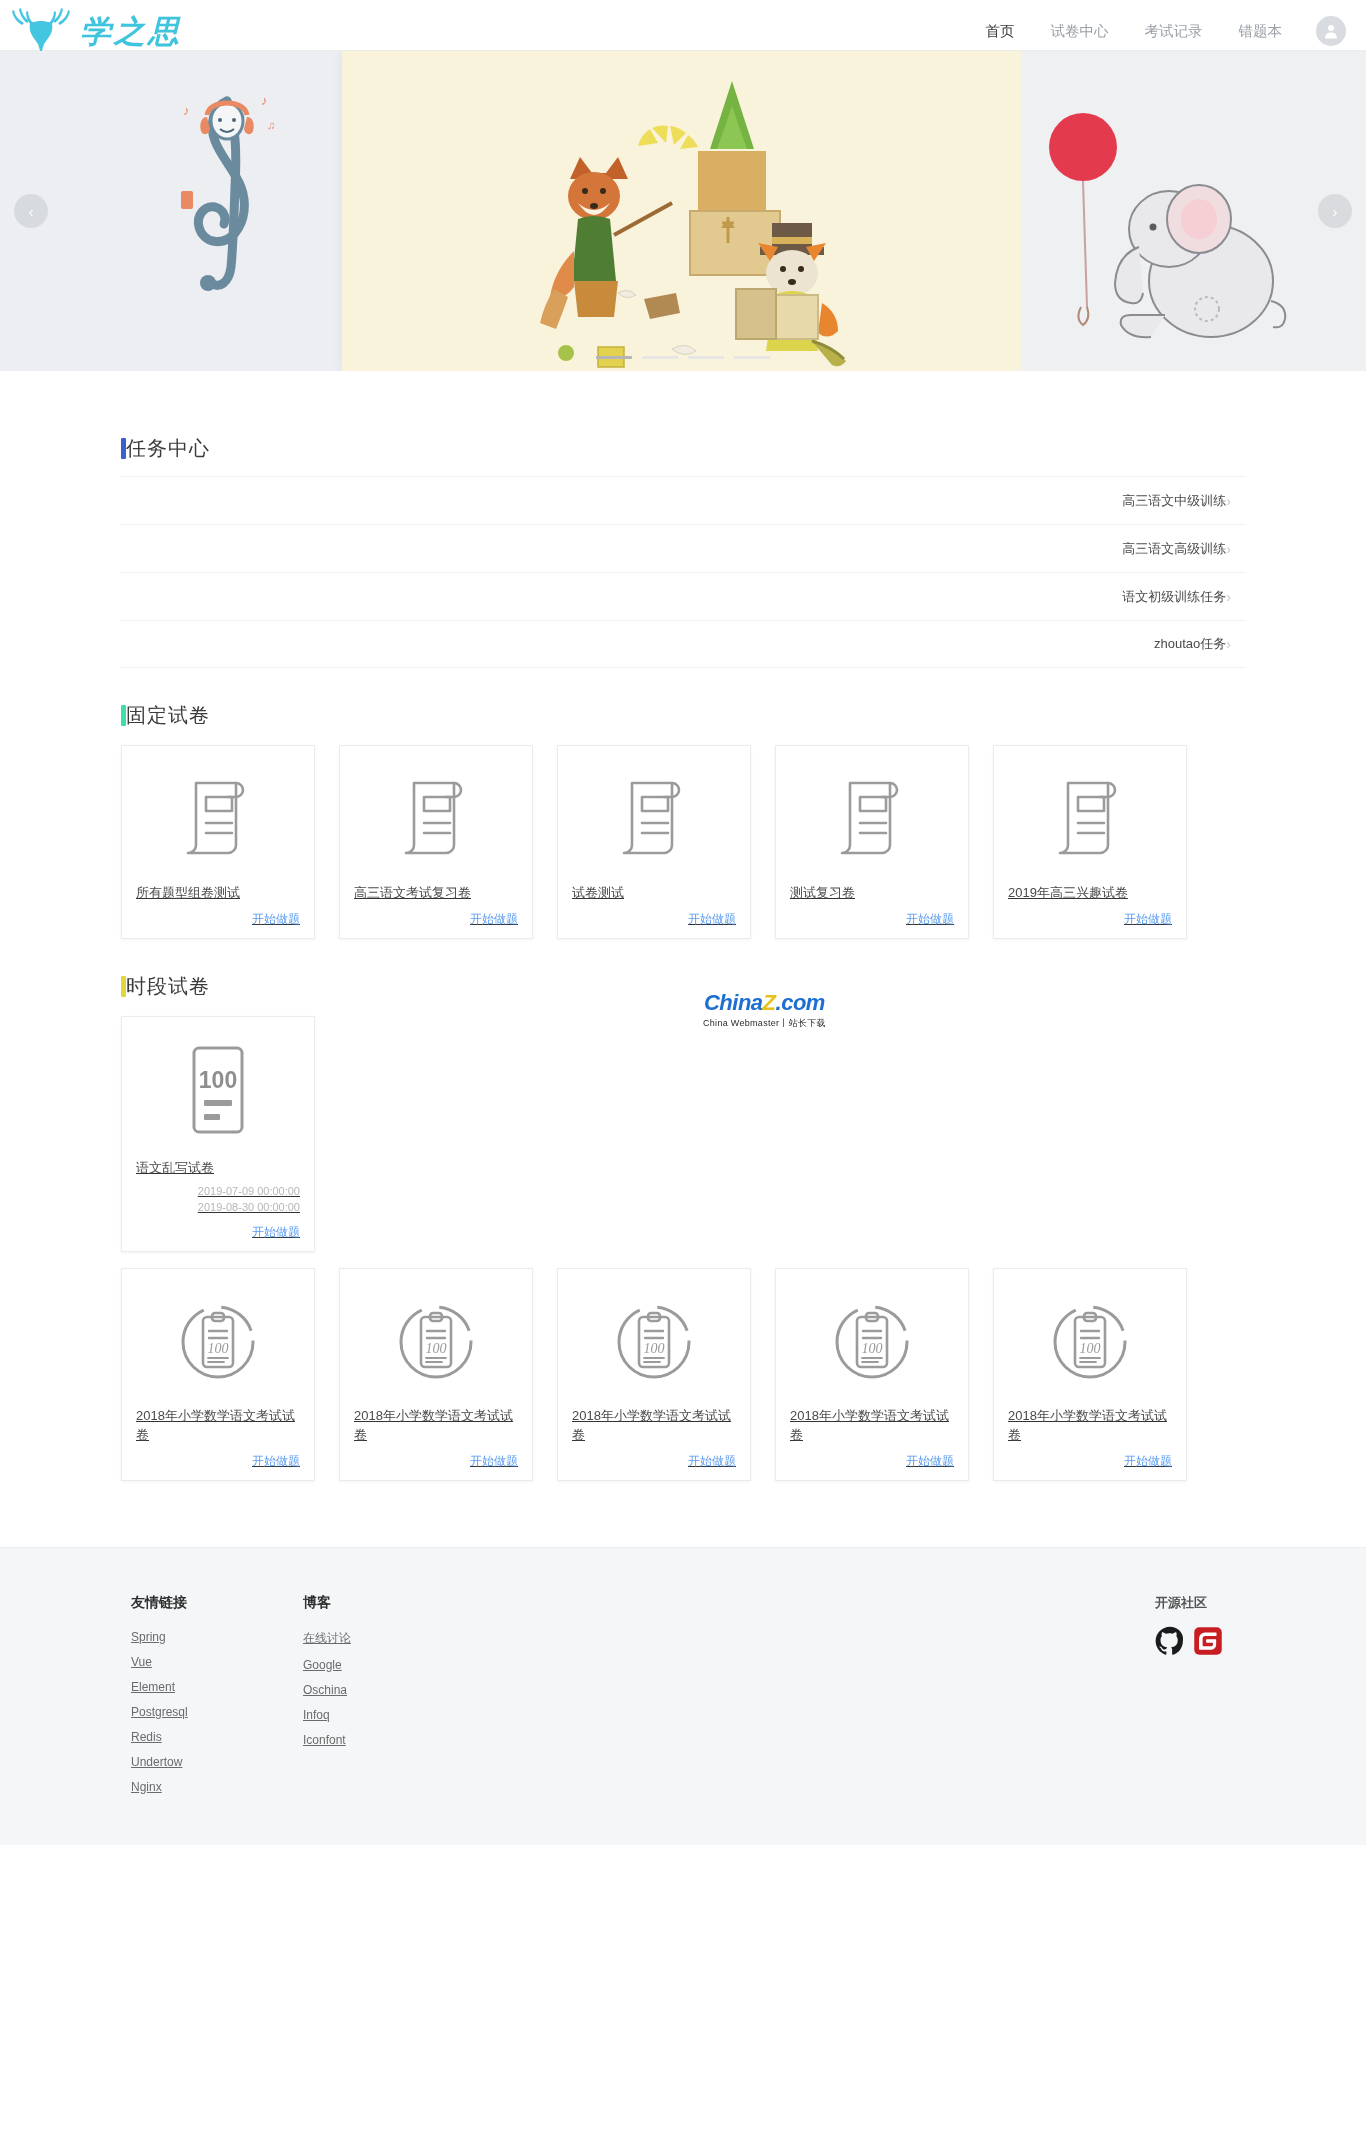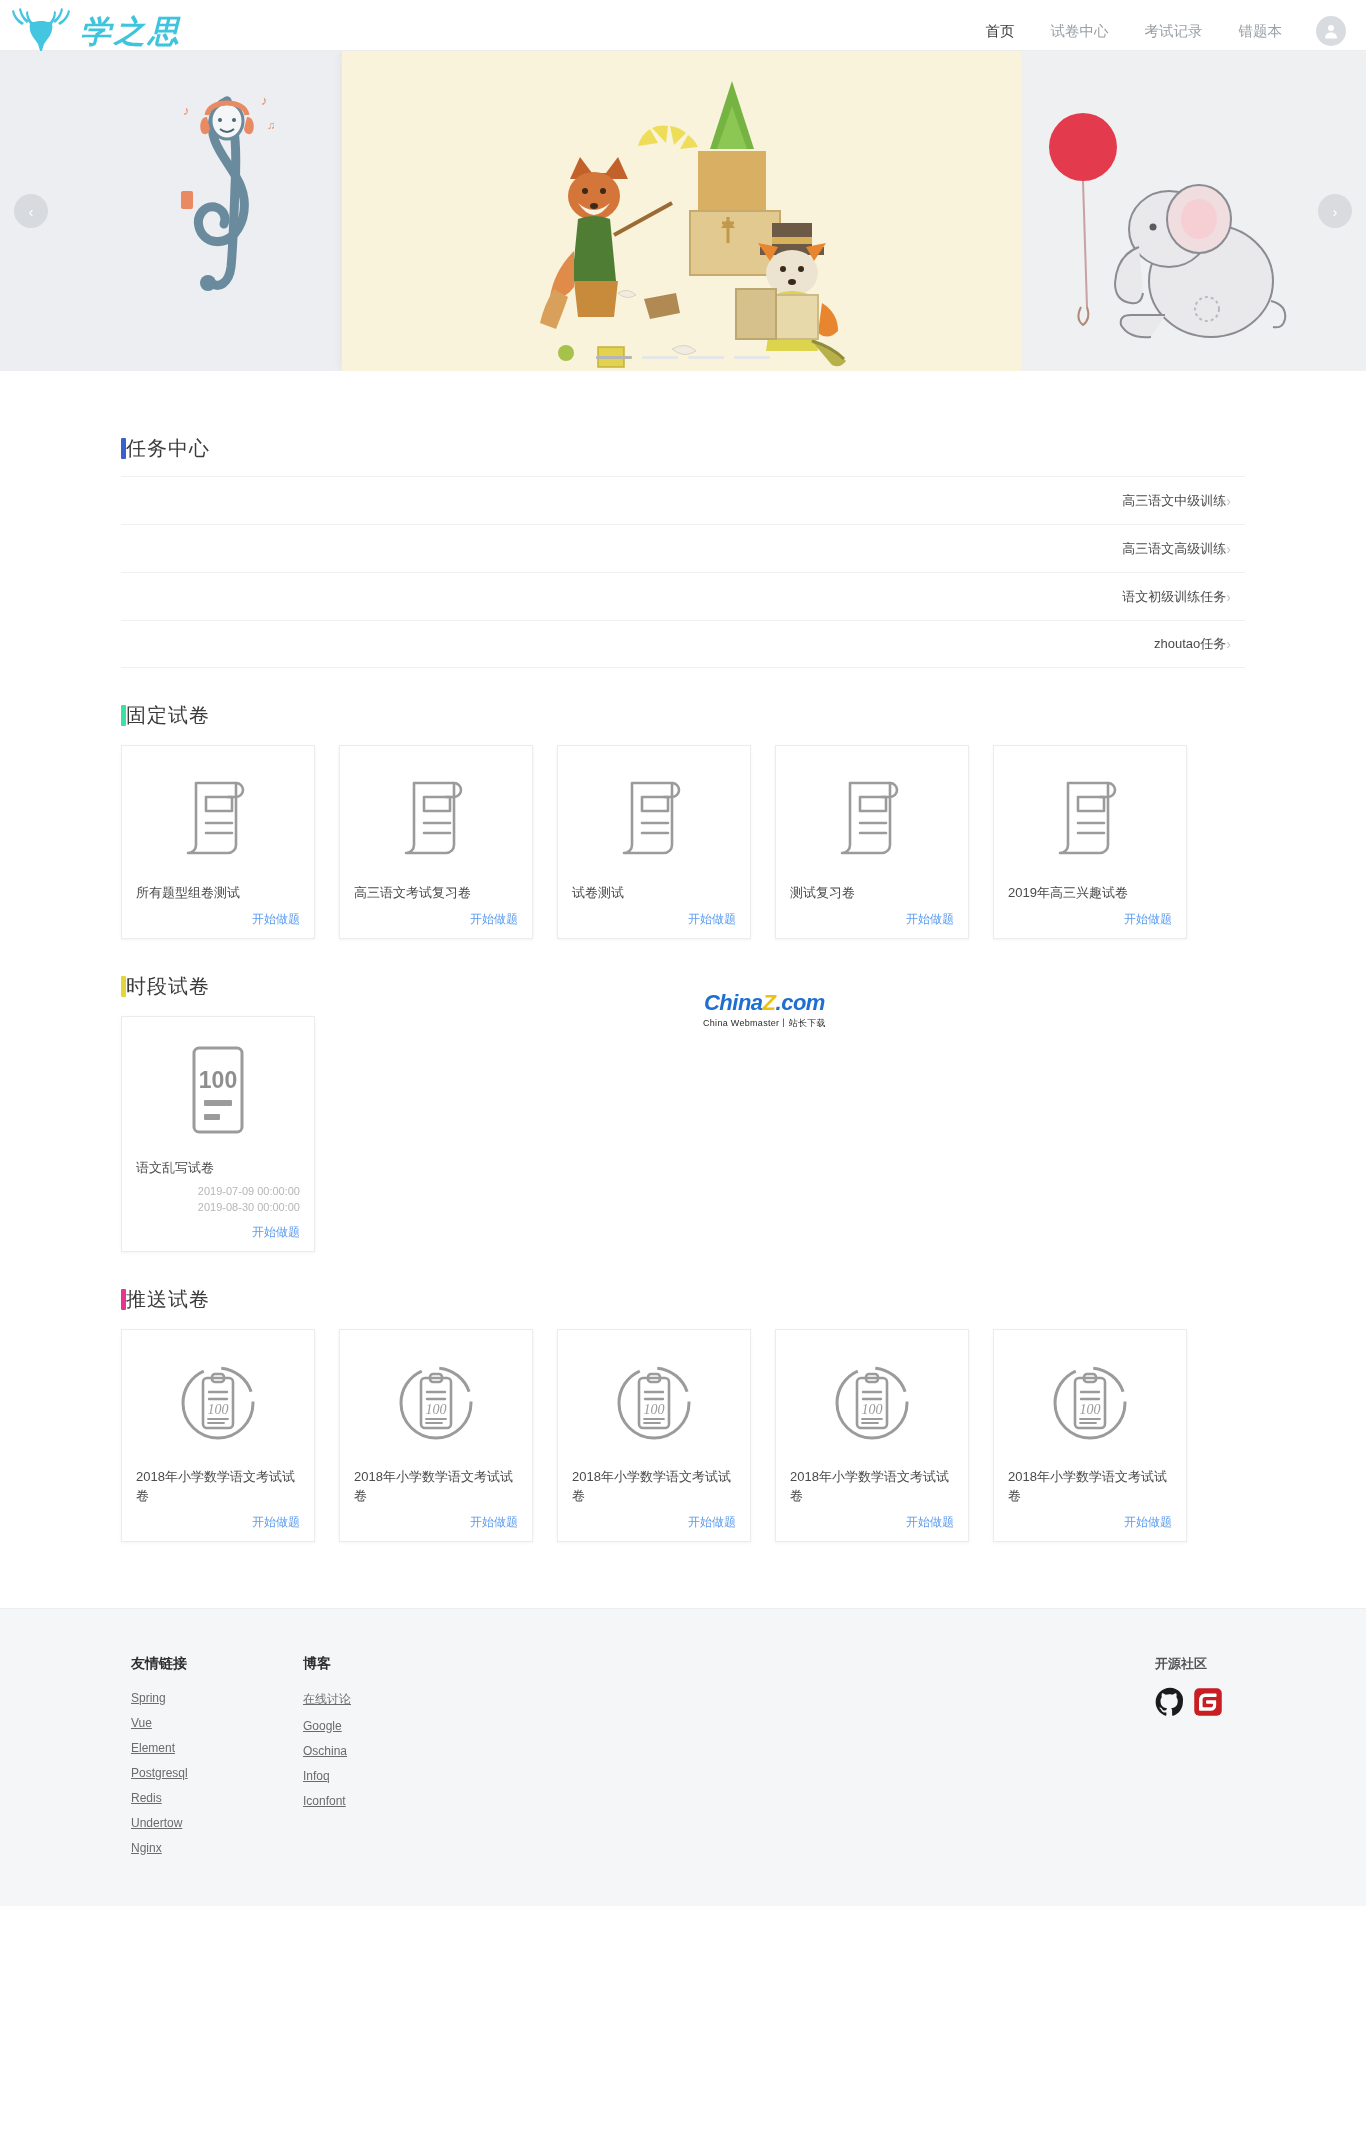--- a/index.html
+++ b/index.html
@@ -148,20 +148,21 @@
   }
   .card {
     width: 194px;
     background: #fff;
     border: 1px solid #ececec;
     box-shadow: 0 1px 3px rgba(0,0,0,0.05);
     padding: 18px 14px 10px;
     display: flex;
     flex-direction: column;
     cursor: pointer;
+    text-decoration: underline;
   }
   .card-icon { height: 110px; display: flex; align-items: center; justify-content: center; }
   .card-icon svg { display: block; }
   .card-title {
     font-size: 13px;
     color: #4a4a4a;
     line-height: 1.45;
     margin-top: 10px;
     min-height: 19px;
   }
@@ -528,24 +529,20 @@
         <div class="card-dates">
           <span class="card-date">2019-07-09 00:00:00</span>
           <span class="card-date">2019-08-30 00:00:00</span>
         </div>
         <div class="card-action">开始做题</div>
       </div>
     </div>
   </div>
 
   <div class="section">
-    <div class="section-head">
-      <span class="accent-bar" style="background:#e8338f"></span>
-      <h2 class="section-title">推送试卷</h2>
-    </div>
     <div class="card-grid">
 
       <div class="card">
         <div class="card-icon">
           <svg width="86" height="86" viewBox="0 0 86 86" xmlns="http://www.w3.org/2000/svg">
             <circle cx="43" cy="43" r="35" fill="none" stroke="#9b9b9b" stroke-width="3" stroke-dasharray="150 18 40 10"></circle>
             <rect x="28" y="18" width="30" height="50" rx="4" fill="none" stroke="#9b9b9b" stroke-width="2.6"></rect>
             <rect x="37" y="14" width="12" height="8" rx="3" fill="none" stroke="#9b9b9b" stroke-width="2.6"></rect>
             <path d="M34 32 h18 M34 39 h18" stroke="#9b9b9b" stroke-width="2.4" stroke-linecap="round"></path>
             <text x="43" y="54" text-anchor="middle" font-family="Liberation Serif, serif" font-style="italic" font-size="14" fill="#9b9b9b">100</text>

